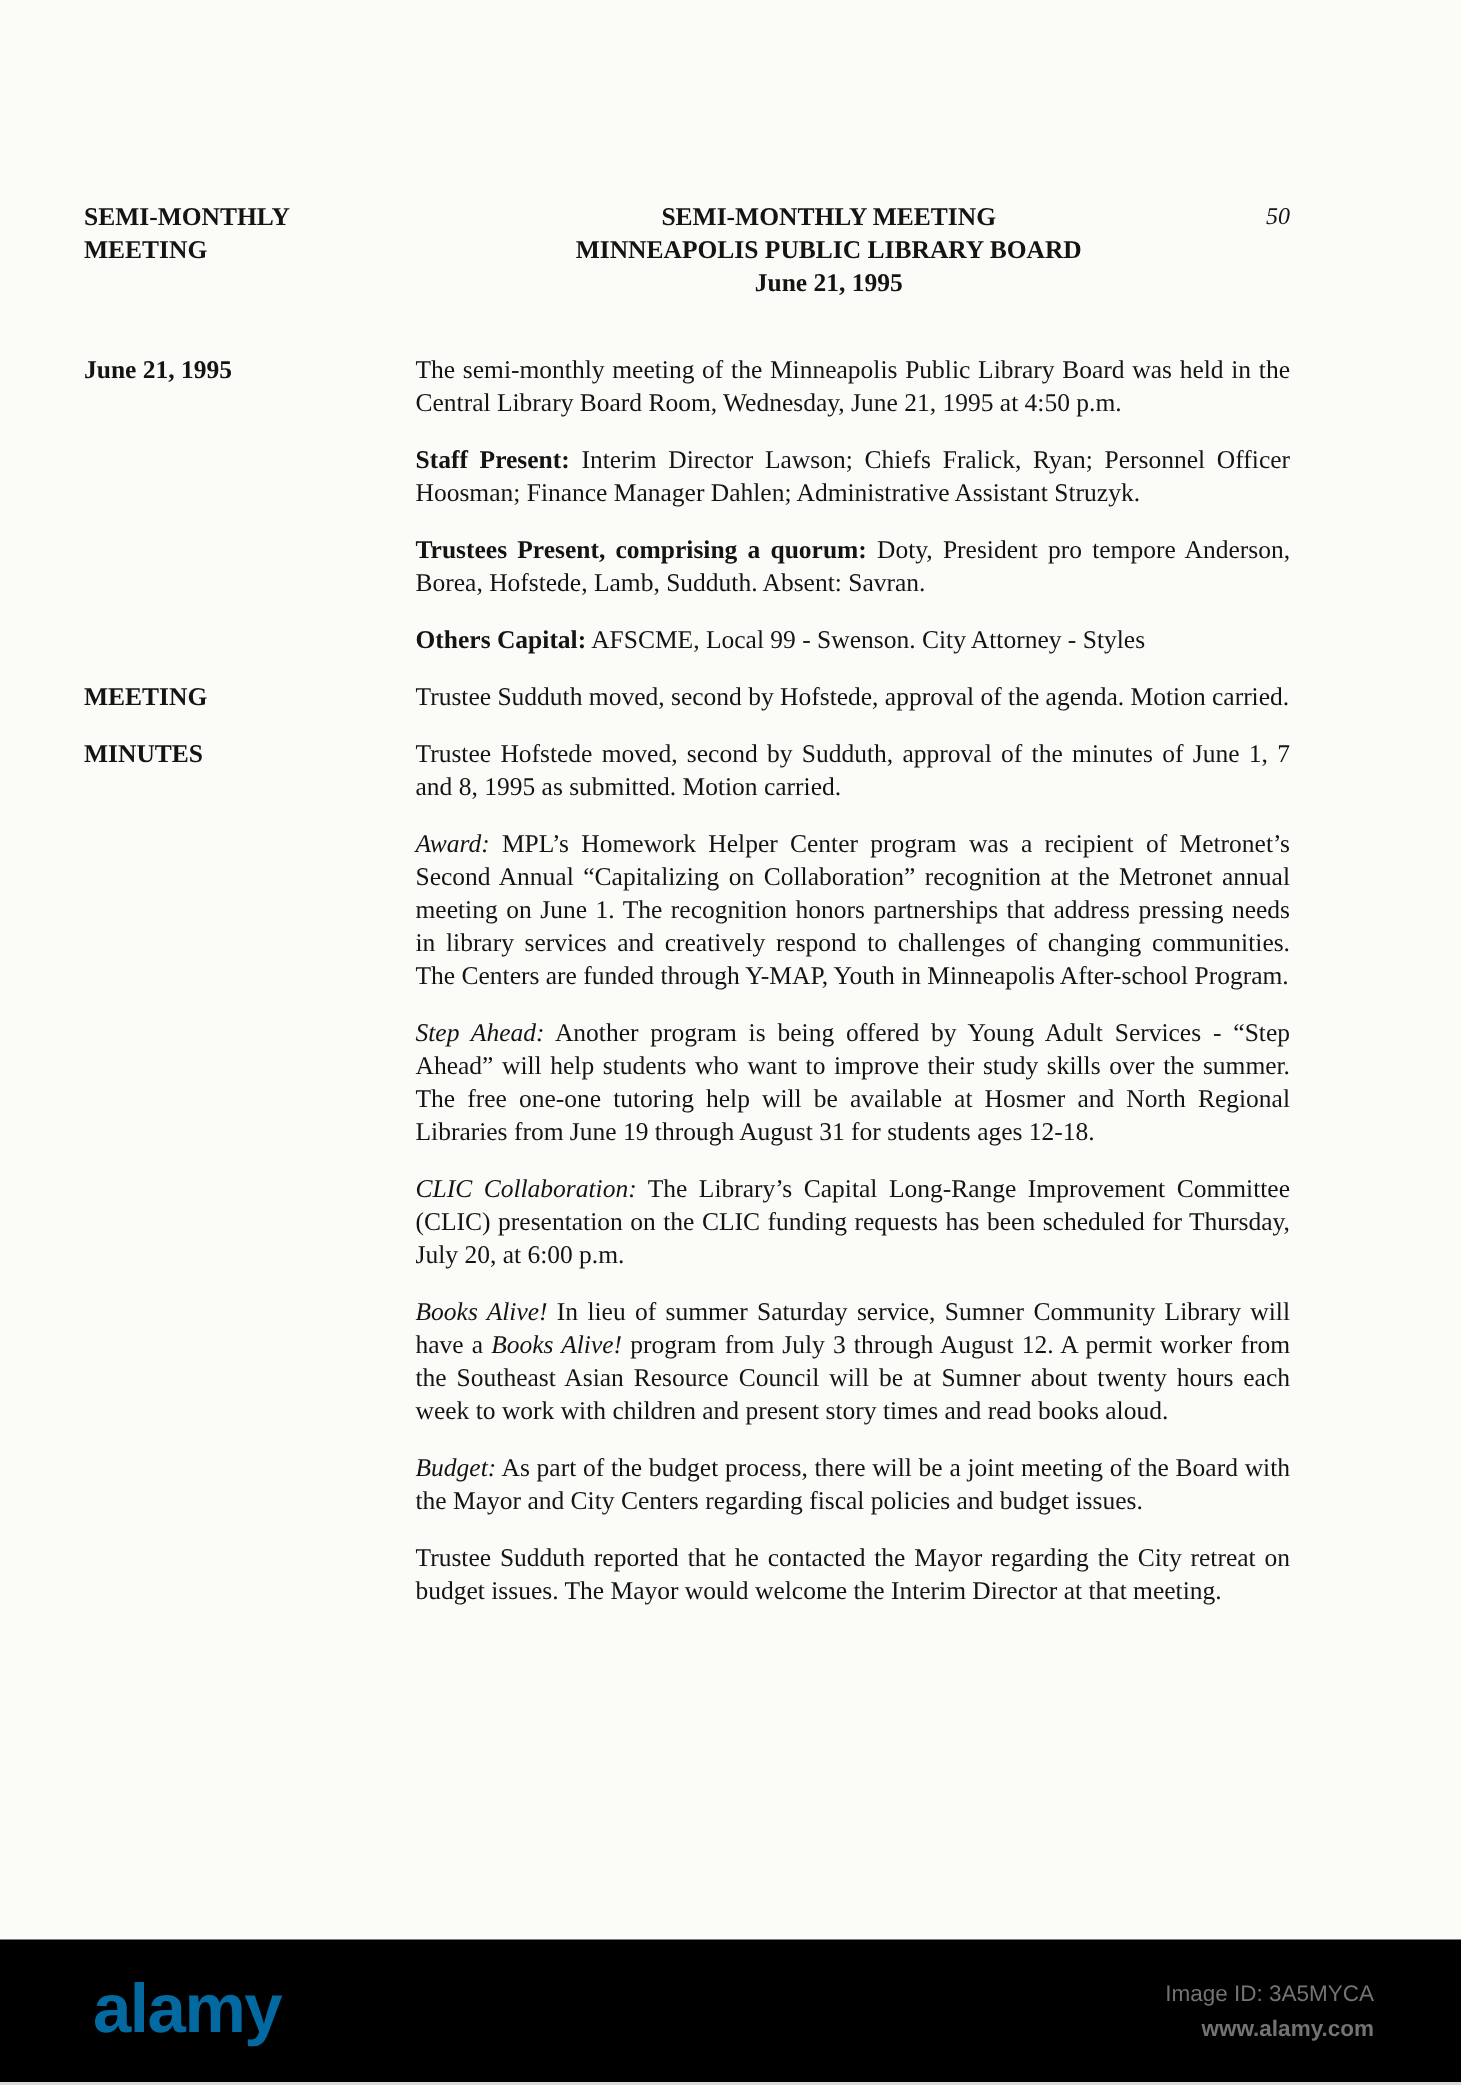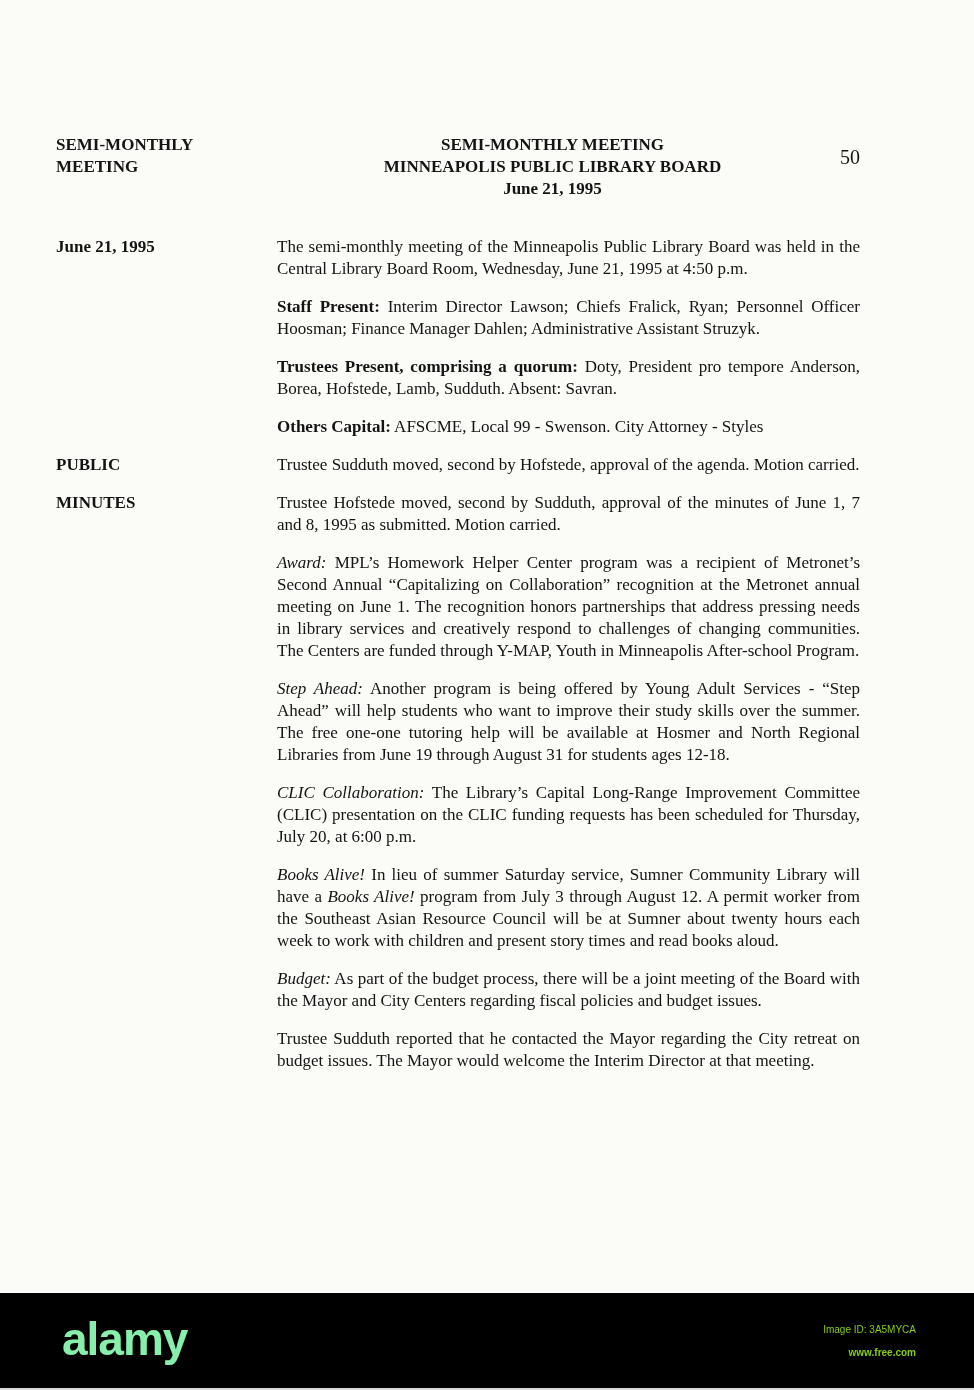--- a/index.html
+++ b/index.html
@@ -30,23 +30,24 @@
   .header-block { margin-bottom: 36px; }
   .title-center {
     text-align: center;
     font-weight: bold;
     font-size: 17px;
     line-height: 22px;
   }
   .page-num {
     position: absolute;
     right: 0;
-    top: 12px;
-    font-size: 20px;
+    top: 0;
+    font-size: 16px;
     line-height: 22px;
+    font-style: italic;
   }
   .para {
     font-size: 17px;
     line-height: 22px;
     text-align: justify;
     margin-bottom: 16px;
     margin-left: 32px;
   }
   .bold { font-weight: bold; }
   .italic { font-style: italic; }
@@ -56,35 +57,35 @@
     bottom: 0;
     width: 100%;
     height: 95px;
     background: #000;
   }
   .wm-brand {
     position: absolute;
     left: 62px;
     top: 50%;
     transform: translateY(-54%);
-    color: #86efac;
+    color: #0369a1;
     font-family: "Liberation Sans", sans-serif;
     font-weight: bold;
     font-size: 46px;
     letter-spacing: -1px;
   }
   .wm-right {
     position: absolute;
     right: 58px;
     top: 50%;
     transform: translateY(-50%);
     text-align: right;
-    color: #84cc16;
+    color: #737373;
     font-family: "Liberation Sans", sans-serif;
-    font-size: 10px;
+    font-size: 15px;
     line-height: 23px;
   }
   .wm-url { font-weight: bold; }
 </style>
 </head>
 <body>
 
 <div class="canvas">
   <div class="doc">
 
@@ -117,21 +118,21 @@
       </p>
     </div>
 
     <div class="block">
       <p class="para">
         <span class="bold">Others Capital:</span><span> AFSCME, Local 99 - Swenson.  City Attorney - Styles</span>
       </p>
     </div>
 
     <div class="block">
-      <div class="mlabel">PUBLIC</div>
+      <div class="mlabel">MEETING</div>
       <p class="para">
         <span>Trustee Sudduth moved, second by Hofstede, approval of the agenda.  Motion carried.</span>
       </p>
     </div>
 
     <div class="block">
       <div class="mlabel">MINUTES</div>
       <p class="para">
         <span>Trustee Hofstede moved, second by Sudduth, approval of the minutes of June 1, 7 and 8, 1995 as submitted.  Motion carried.</span>
       </p>
@@ -174,16 +175,16 @@
         <span>Trustee Sudduth reported that he contacted the Mayor regarding the City retreat on budget issues.  The Mayor would welcome the Interim Director at that meeting.</span>
       </p>
     </div>
 
   </div>
 
   <div class="watermark">
     <div class="wm-brand">alamy</div>
     <div class="wm-right">
       <div>Image ID: 3A5MYCA</div>
-      <div class="wm-url">www.free.com</div>
+      <div class="wm-url">www.alamy.com</div>
     </div>
   </div>
 </div>
 
 </body></html>

